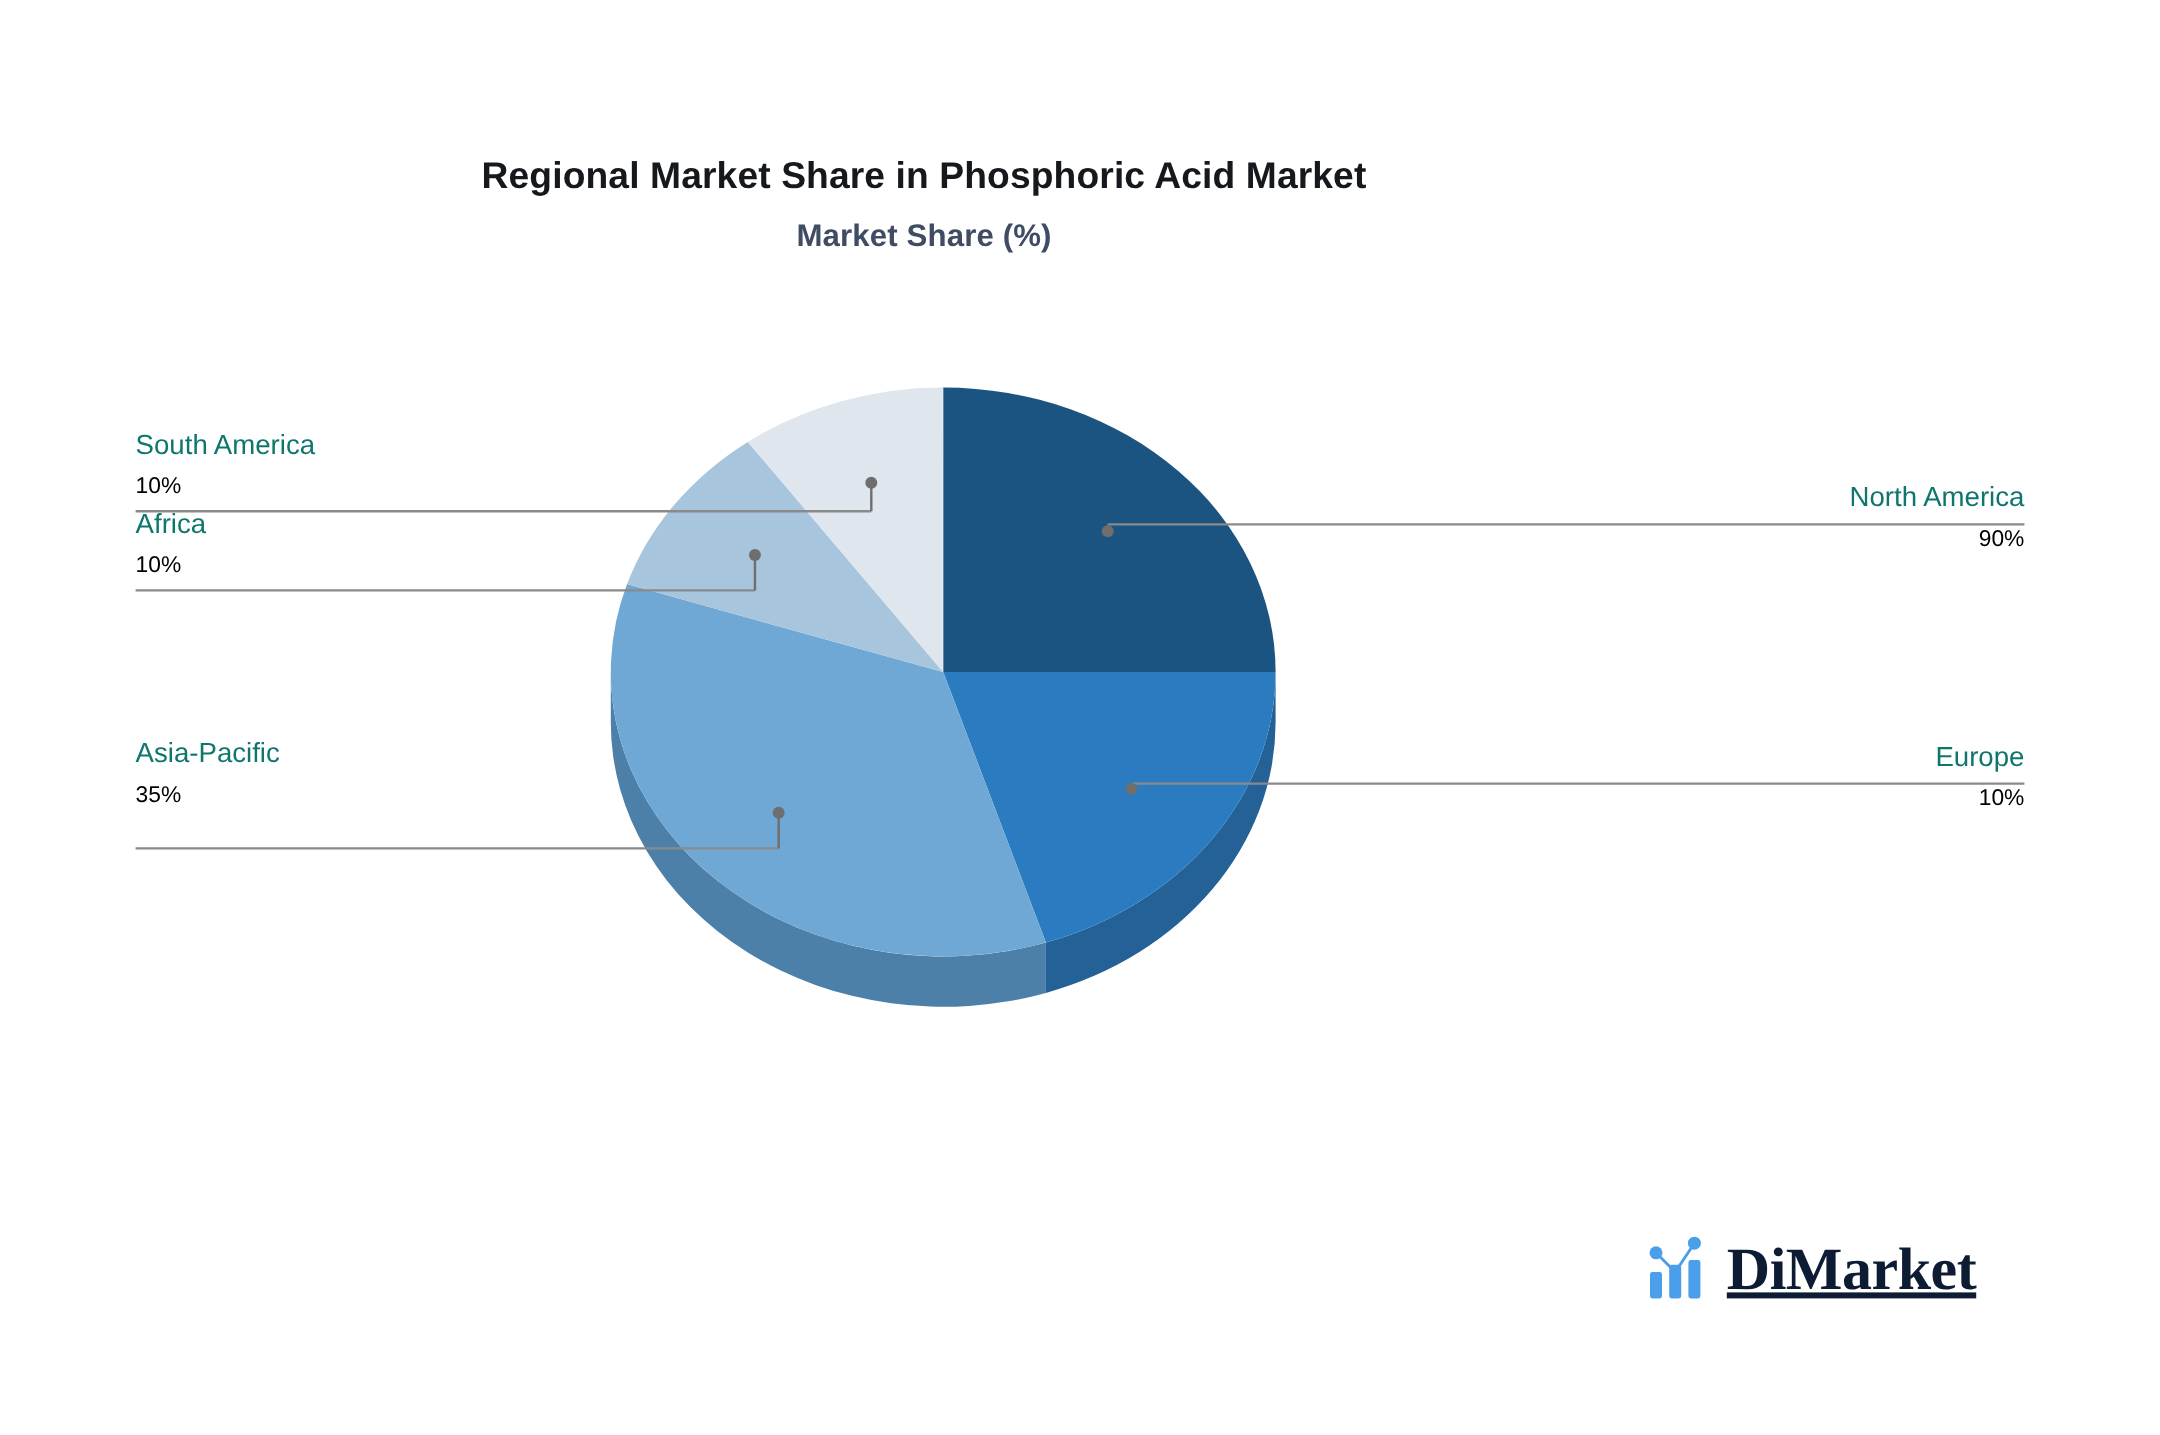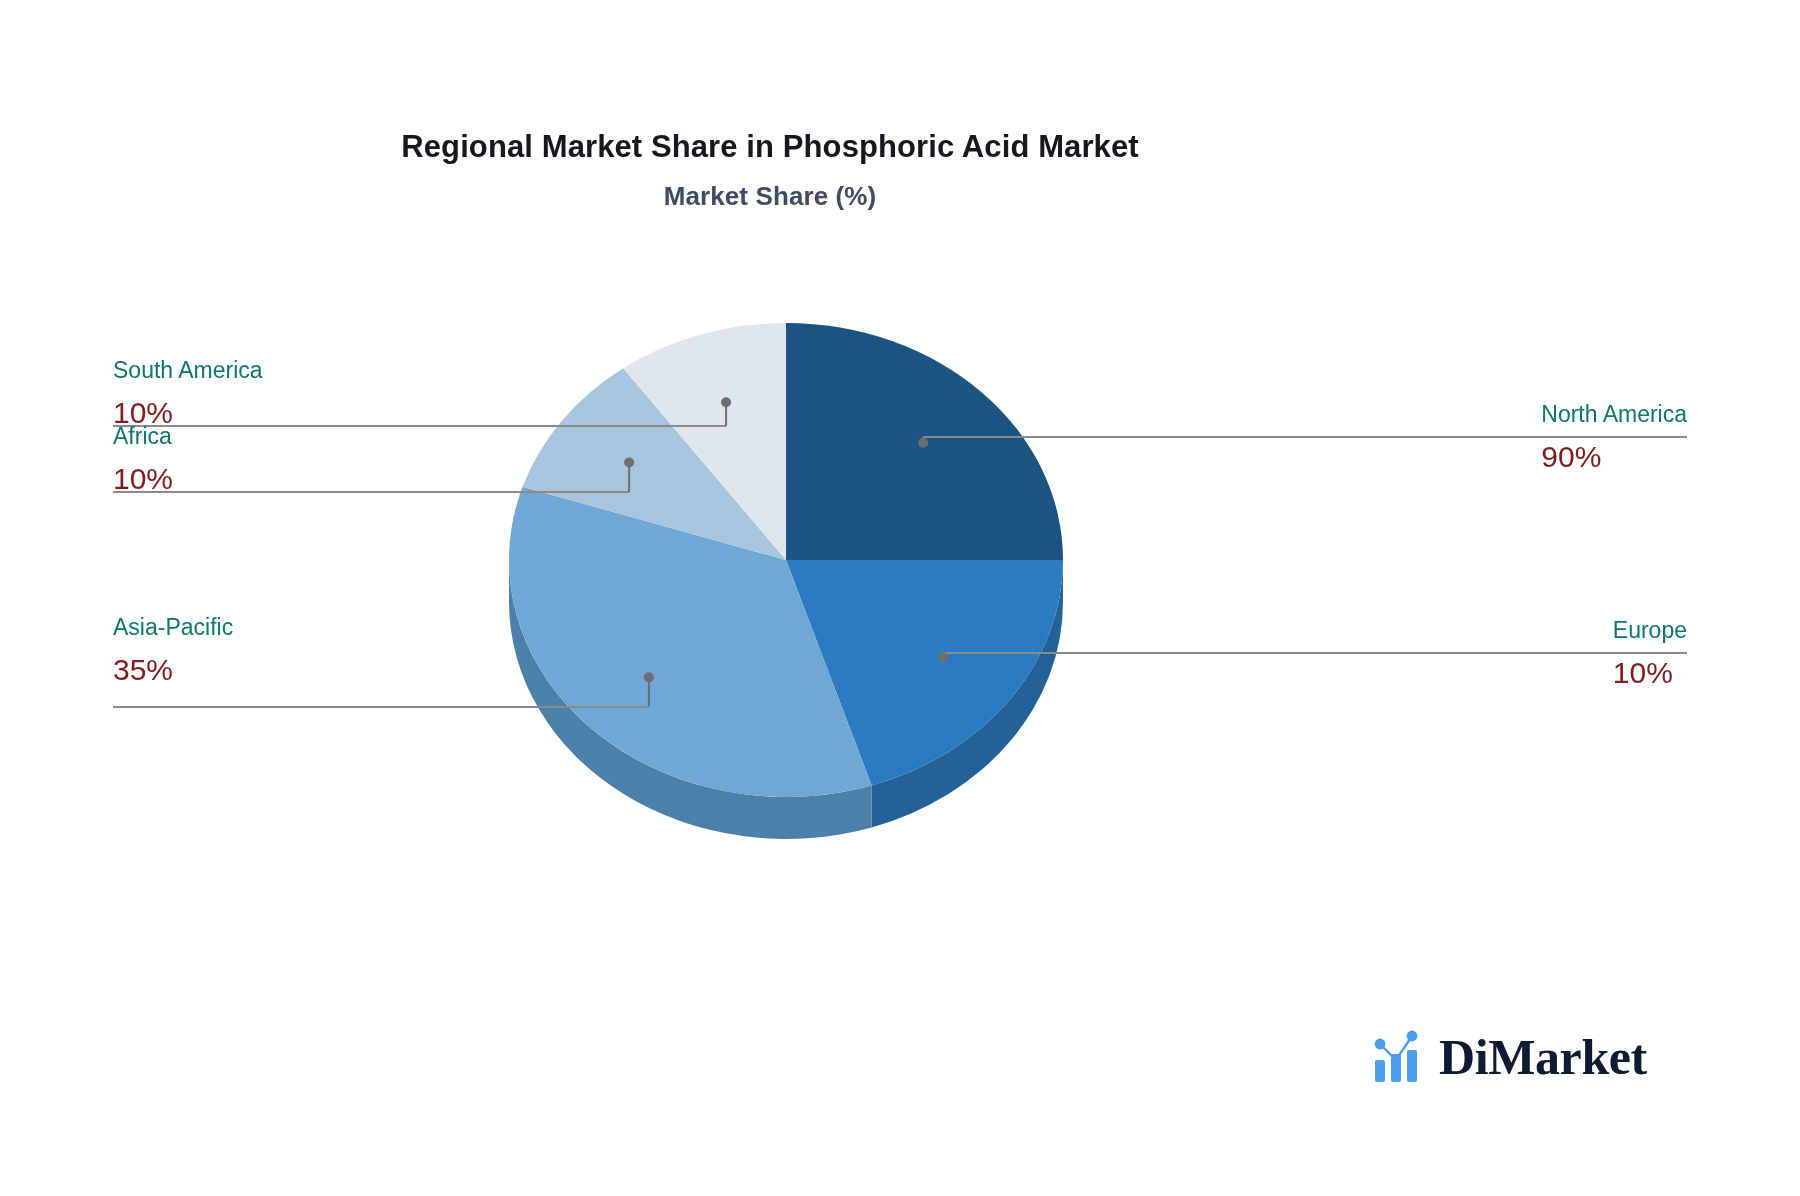--- a/index.html
+++ b/index.html
@@ -53,30 +53,30 @@
   .callout {
     position: absolute;
   }
   .callout .name {
     font-size: 23px;
     color: #0f766e;
     line-height: 1.25;
     white-space: nowrap;
   }
   .callout .value {
-    font-size: 30px;
-    color: #7f1d1d;
+    font-size: 19px;
+    color: #000000;
     line-height: 1.25;
     margin-top: 9px;
     white-space: nowrap;
   }
   .callout.left  .name,
   .callout.left  .value { text-align: left; }
   .callout.right .name,
-  .callout.right .value { }
+  .callout.right .value { text-align: right; }
 
   
   #logo {
     position: absolute;
     left: 1372px;
     top: 1030px;
     display: flex;
     align-items: center;
     gap: 13px;
   }
@@ -158,14 +158,14 @@
     <g id="logo-accent" fill="#4a9eea">
       <rect x="3" y="30" width="10" height="22" rx="2"></rect>
       <rect x="19" y="24" width="10" height="28" rx="2"></rect>
       <rect x="35" y="20" width="10" height="32" rx="2"></rect>
       <path d="M8 14 L24 30 L40 6" fill="none" stroke-width="2.4" stroke-linecap="round" stroke-linejoin="round" stroke="#4a9eea"></path>
       <circle cx="8" cy="14" r="5.4"></circle>
       <circle cx="24" cy="30" r="4.4"></circle>
       <circle cx="40" cy="6" r="5.4"></circle>
     </g>
   </svg>
-  <div class="wordmark" style="color: rgb(13, 27, 51);">DiMarket</div>
+  <div class="wordmark" style="color: rgb(13, 27, 51); text-decoration: underline;">DiMarket</div>
 </div>
 
 </body></html>

